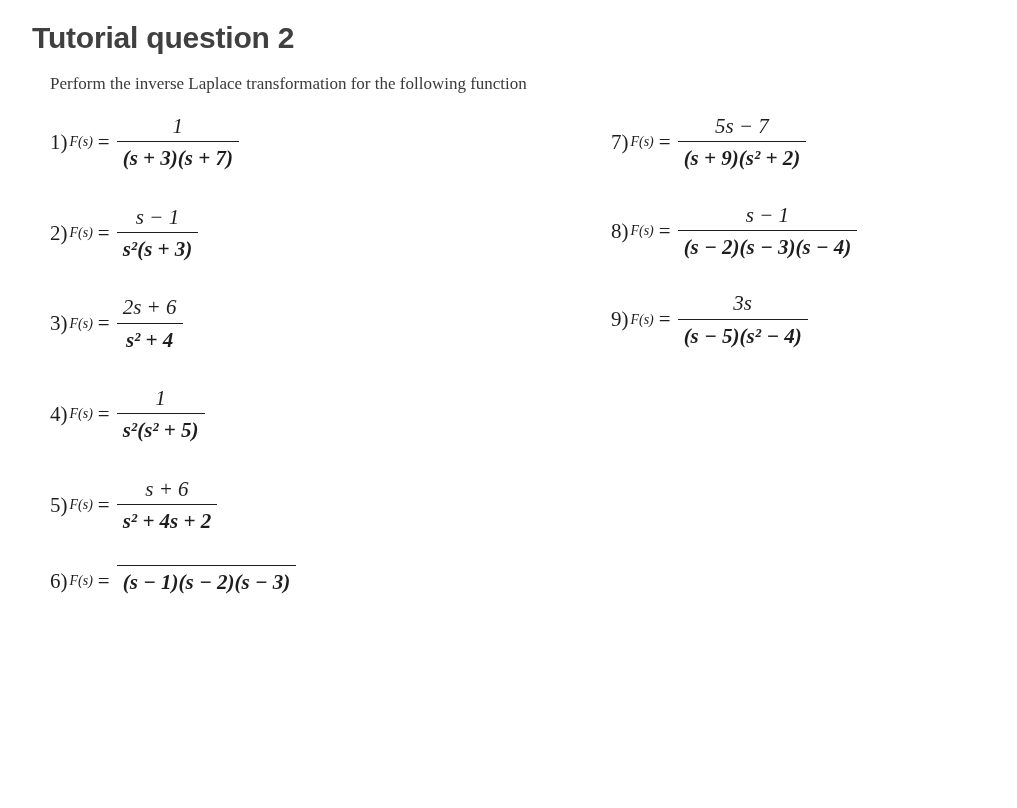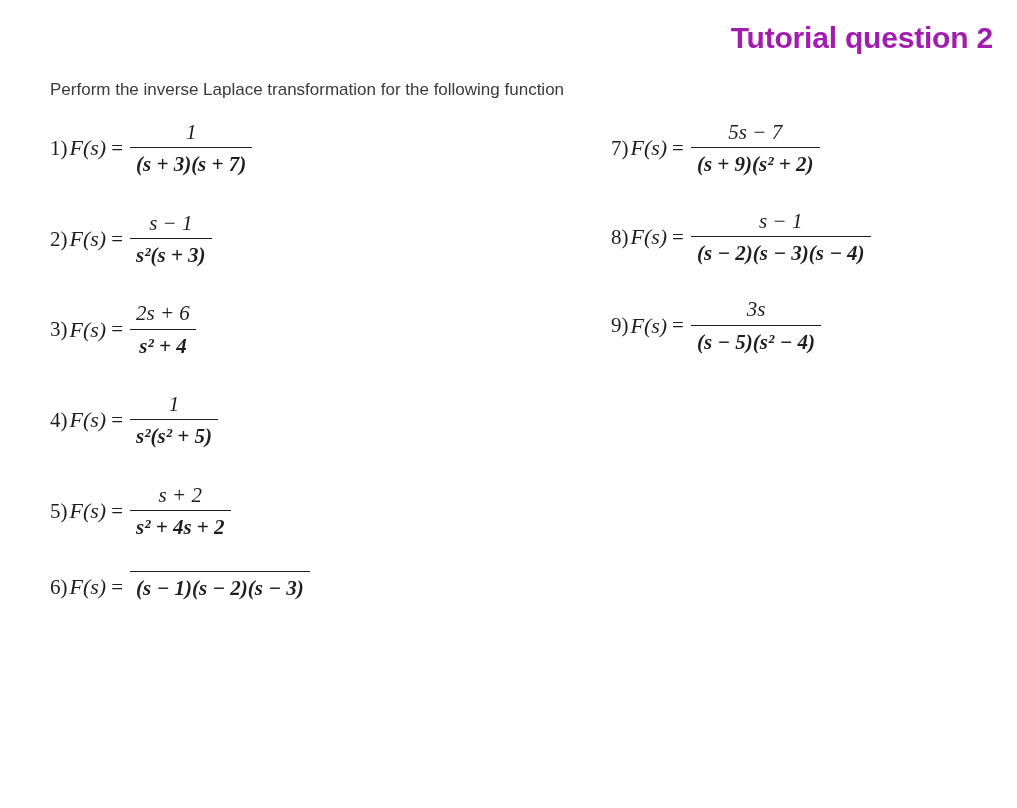--- a/index.html
+++ b/index.html
@@ -20,30 +20,29 @@
     width: 1017px;
     height: 808px;
     box-sizing: border-box;
     padding: 14px 24px 0 32px;
   }
   .page-title {
     font-family: "Liberation Sans", sans-serif;
     font-weight: bold;
     font-size: 30px;
     letter-spacing: -0.2px;
-    color: #a21caf;
+    color: #404040;
     margin: 6px 0 0 0;
     line-height: 1.2;
-    text-align: right;
   }
   .instruction {
-    font-family: Liberation Sans, sans-serif;
+    font-family: Liberation Serif, serif;
     font-size: 17px;
     color: #3a3a3a;
-    margin: 24px 0 0 18px;
+    margin: 18px 0 0 18px;
   }
   .columns {
     display: flex;
     flex-direction: row;
     margin-top: 18px;
   }
   .col {
     display: flex;
     flex-direction: column;
   }
@@ -67,21 +66,21 @@
   }
   .eq-label {
     white-space: pre;
     font-family: "Liberation Serif", serif;
     font-size: 21px;
     margin-right: 2px;
   }
   .eq-lhs {
     font-family: "Liberation Serif", serif;
     font-style: italic;
-    font-size: 22px;
+    font-size: 14px;
     white-space: pre;
   }
   .eq-eq {
     font-style: normal;
     margin: 0 7px 0 5px;
     font-family: "Liberation Serif", serif;
     font-size: 21px;
   }
   .frac {
     display: inline-flex;
@@ -176,21 +175,21 @@
         </span>
       </div>
 
       <div class="gap-1"></div>
 
       <div class="eq-row">
         <span class="eq-label">5)</span>
         <span class="eq-lhs">F(s)</span>
         <span class="eq-eq">=</span>
         <span class="frac">
-          <span class="num">s + 2</span>
+          <span class="num">s + 6</span>
           <span class="bar"></span>
           <span class="den">s² + 4s + 2</span>
         </span>
       </div>
 
       <div class="gap-1"></div>
 
       <div class="eq-row">
         <span class="eq-label">6)</span>
         <span class="eq-lhs">F(s)</span>

